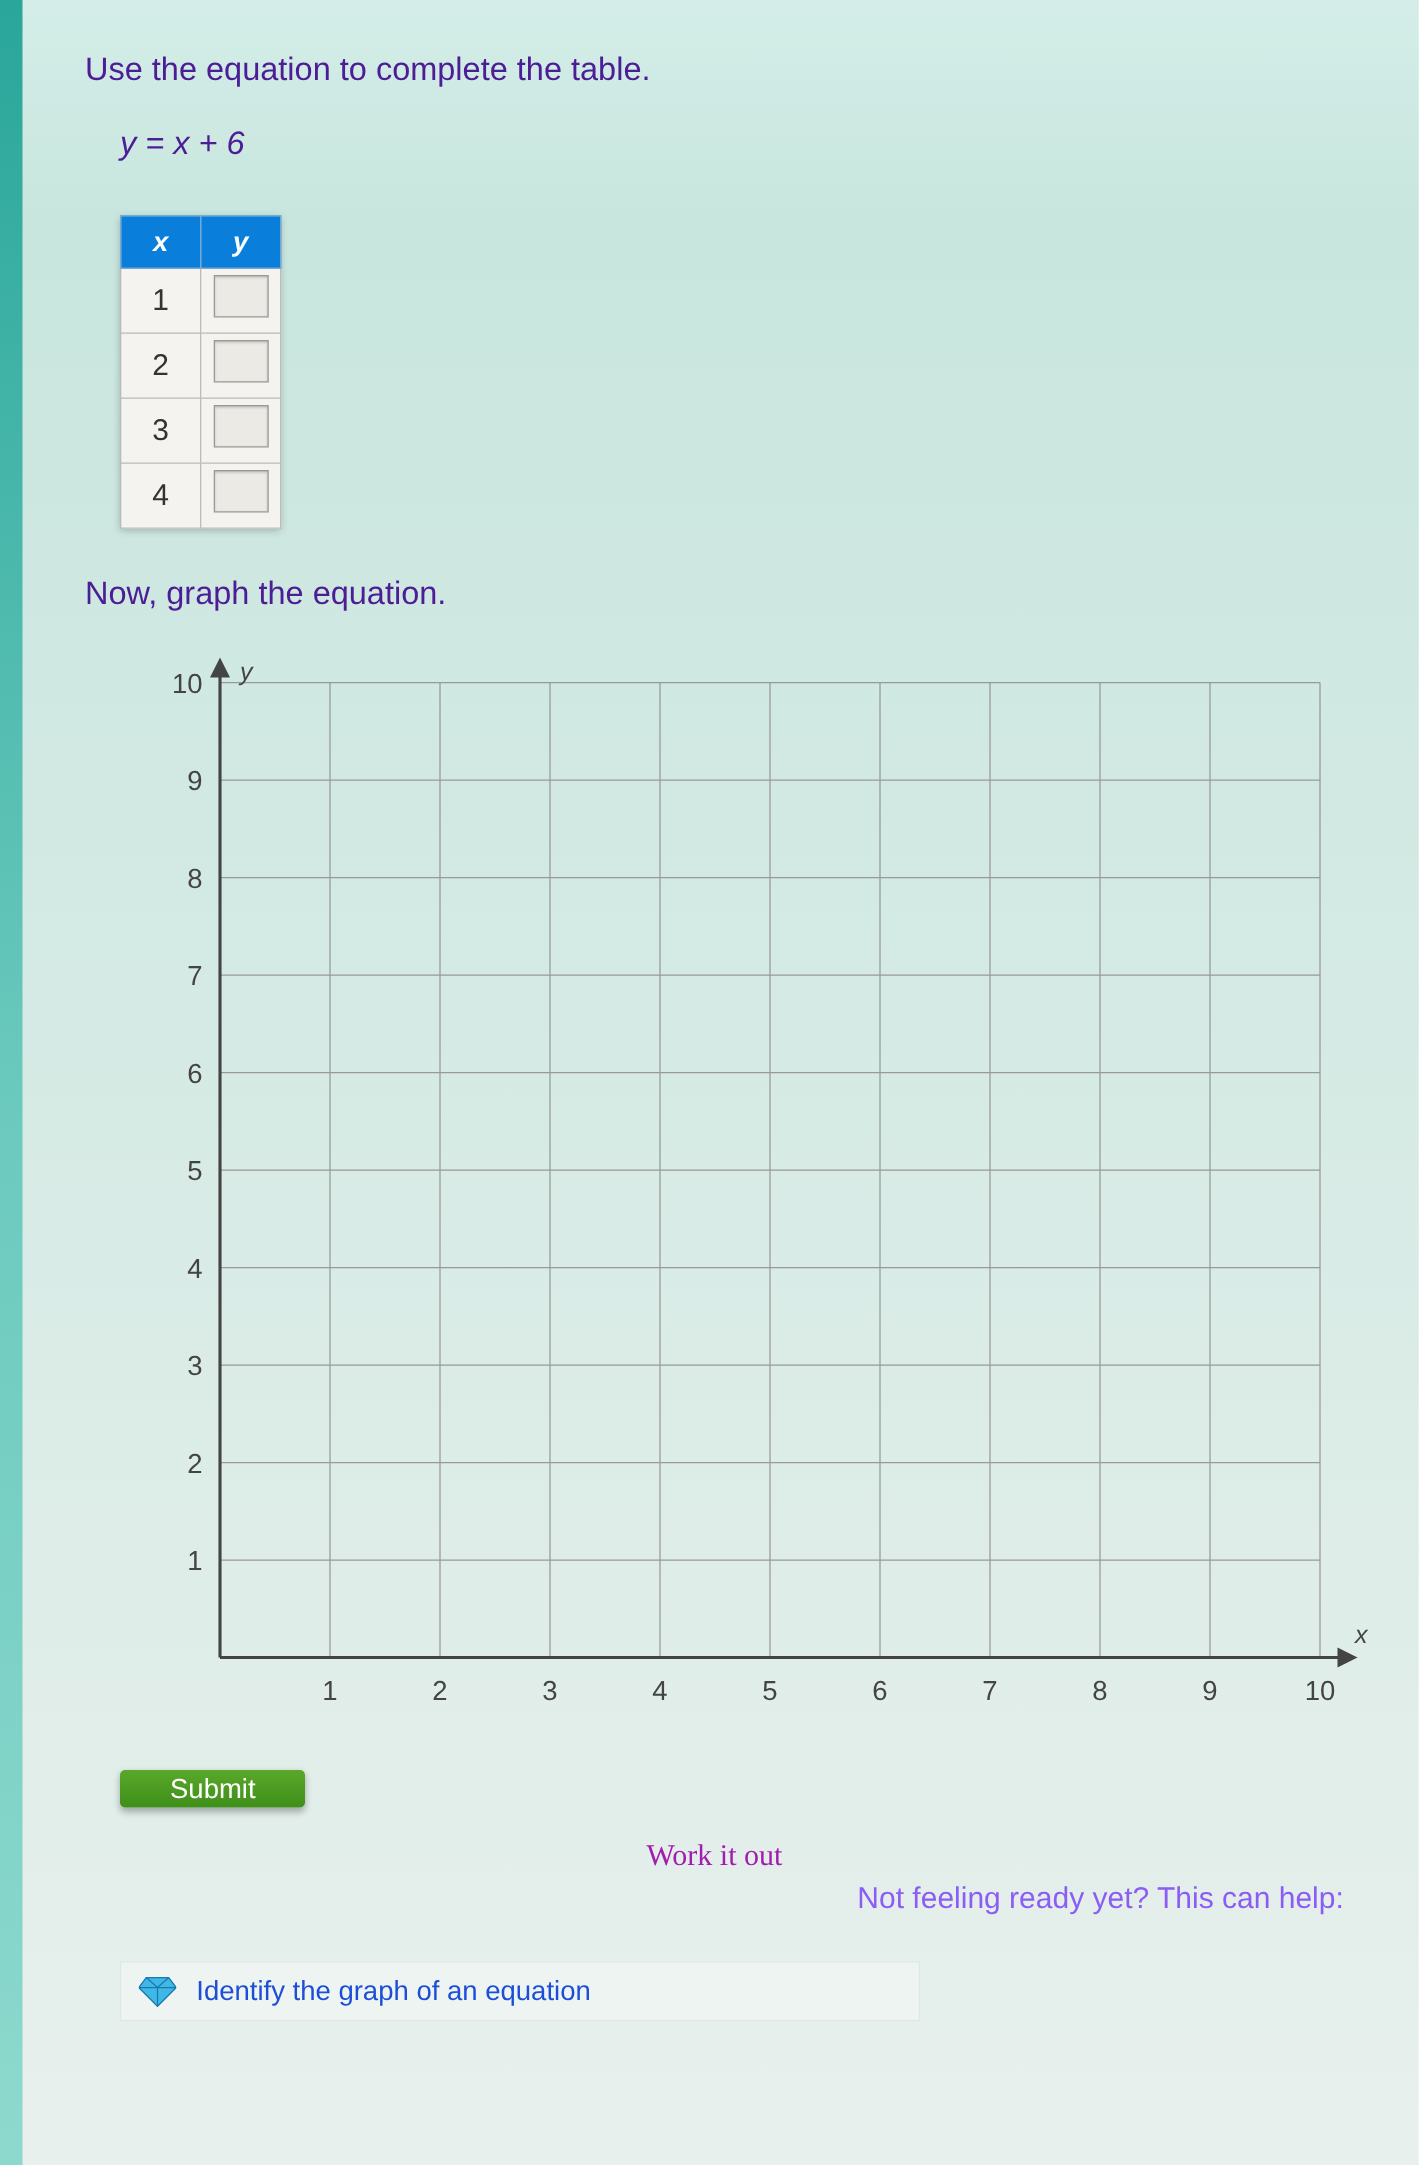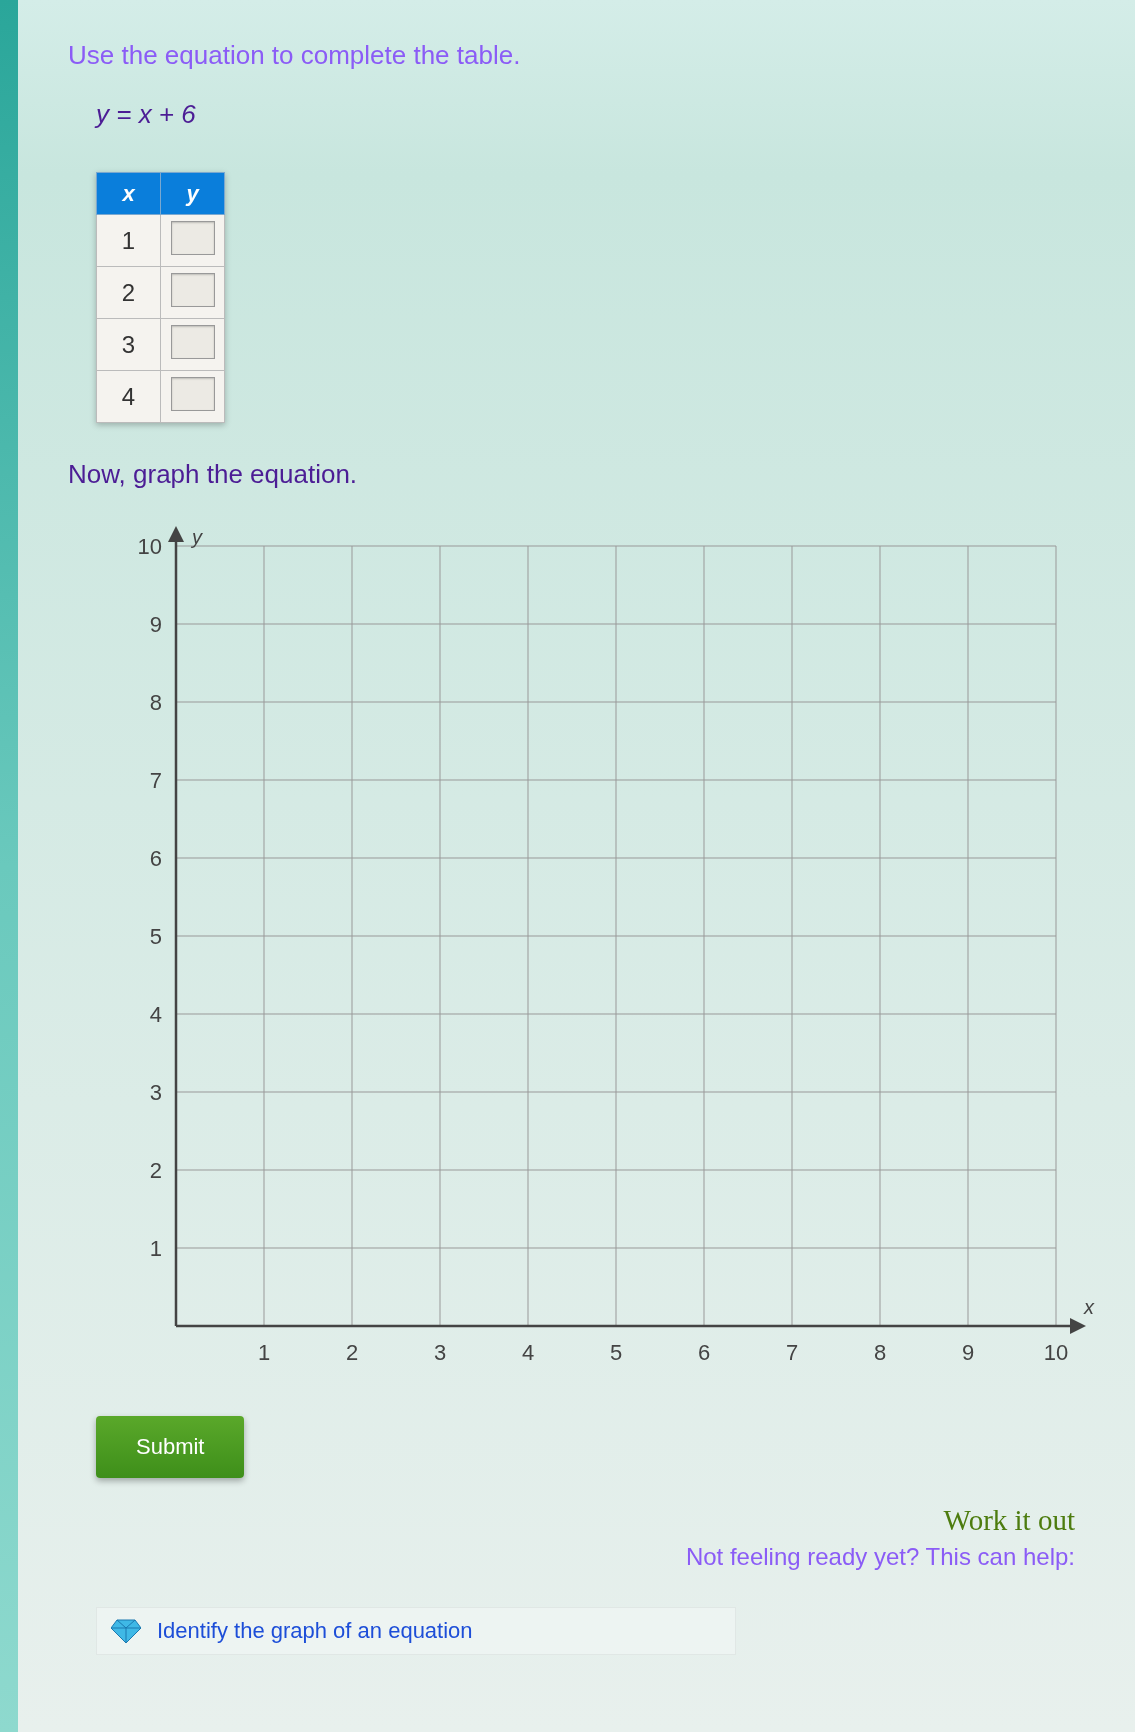--- a/index.html
+++ b/index.html
@@ -15,21 +15,21 @@
     left: 0; top: 0;
     width: 18px; height: 100%;
     background: linear-gradient(to bottom, #2aa69a, #6ac9bd, #8ed9ce);
   }
   .content {
     padding: 40px 50px 30px 68px;
     color: #3a3a3a;
   }
   .instruction {
     font-size: 26px;
-    color: #8b5cf6;
+    color: #4c1d95;
     margin-bottom: 28px;
   }
   .equation {
     font-size: 26px;
     font-style: italic;
     color: #4c1d95;
     margin-left: 28px;
     margin-bottom: 42px;
   }
   .data-table {
@@ -79,36 +79,37 @@
   .tick-label { font-size: 22px; fill: #444; text-anchor: middle; }
   .tick-label-y { font-size: 22px; fill: #444; text-anchor: end; }
   .gridline { stroke: #999; stroke-width: 1; }
   .axisline { stroke: #444; stroke-width: 2.5; }
   .submit-btn {
     display: inline-block;
     margin-left: 28px;
     background: linear-gradient(to bottom, #5aa82a, #3e8f1a);
     color: #fff;
     font-size: 22px;
-    padding: 18px 40px;
+    padding: 2px 40px;
     border: none;
     border-radius: 4px;
     box-shadow: 0 3px 6px rgba(0,0,0,0.3);
     cursor: pointer;
   }
   .help-block {
     text-align: right;
     margin-top: 26px;
     padding-right: 10px;
   }
   .help-title {
     font-family: Georgia, serif;
-    font-size: 29px;
-    color: #4d7c0f;
+    font-size: 24px;
+    color: #a21caf;
     margin-bottom: 6px;
+    text-align: center;
   }
   .help-sub {
     font-size: 24px;
     color: #8b5cf6;
   }
   .related {
     margin-top: 36px;
     margin-left: 28px;
     display: flex;
     align-items: center;

